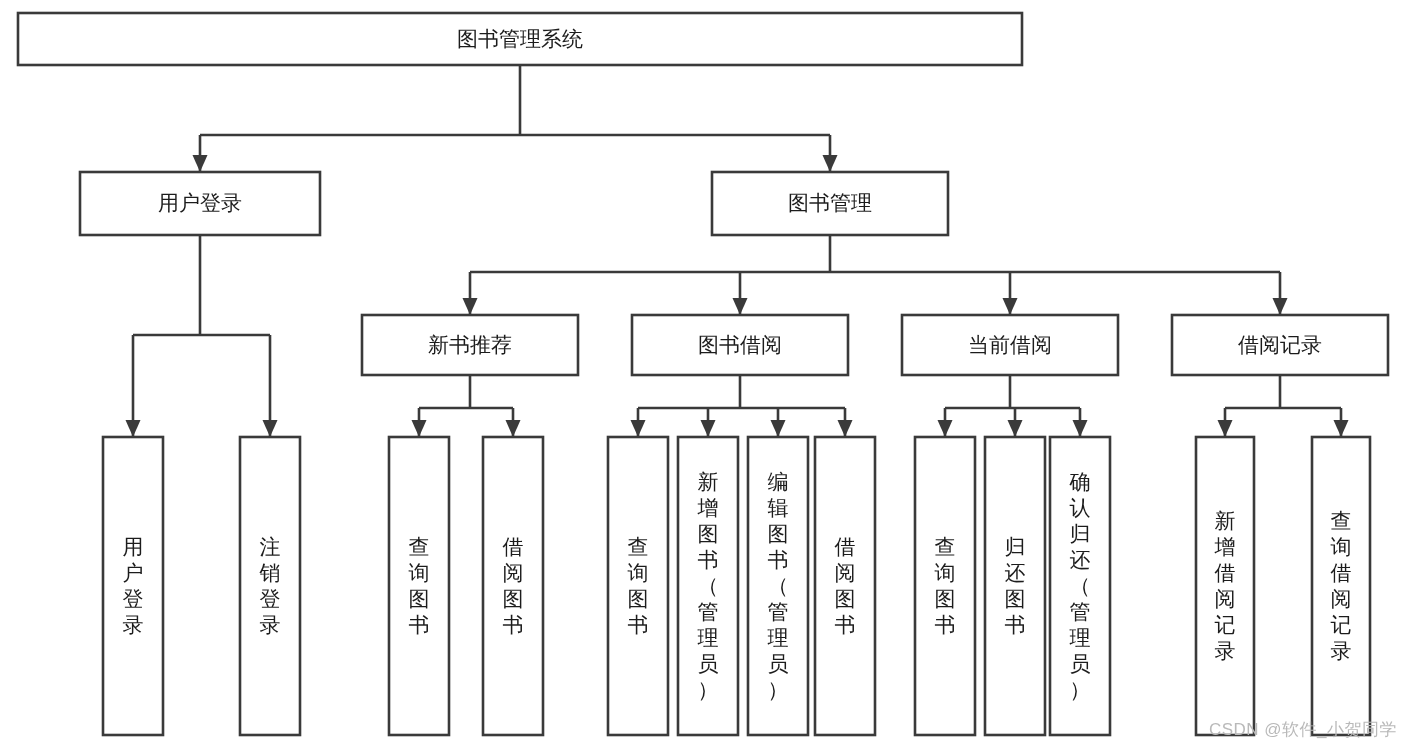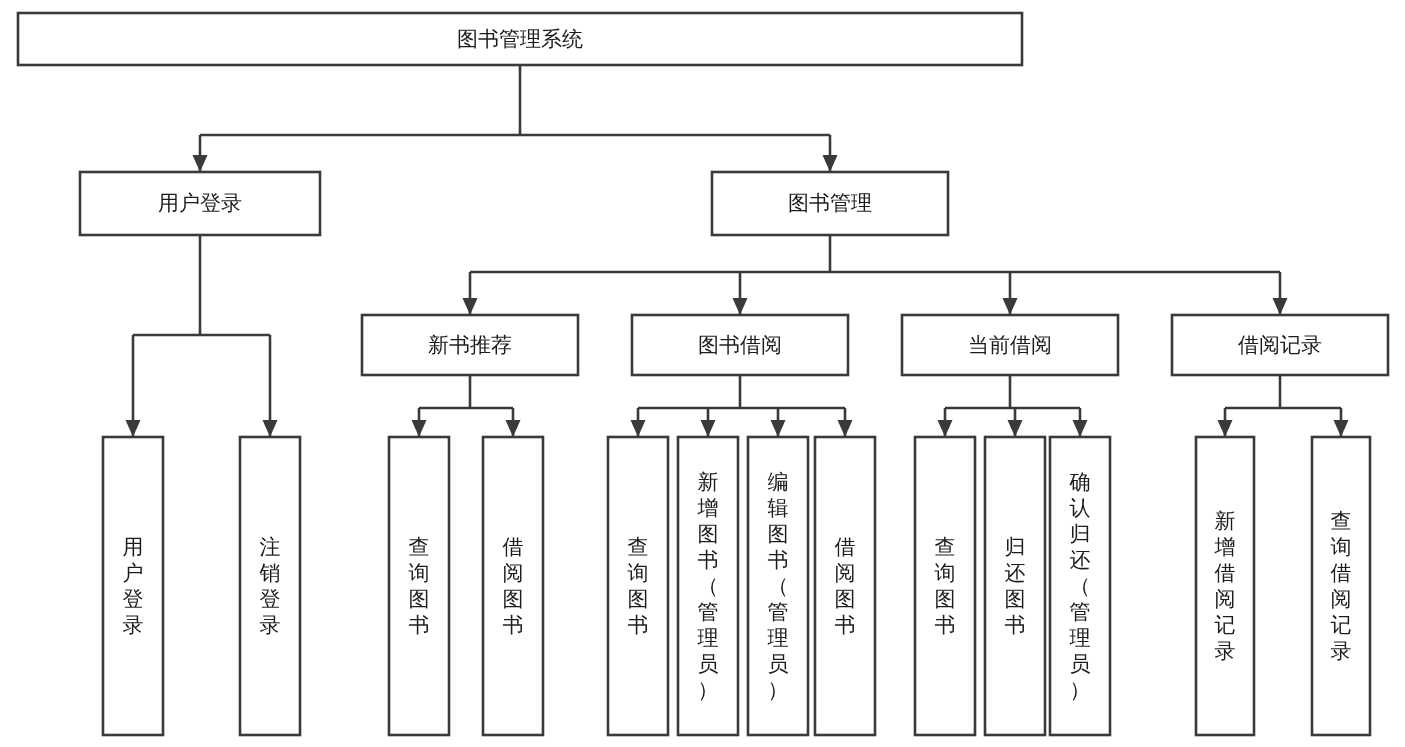--- a/index.html
+++ b/index.html
@@ -200,13 +200,14 @@
       </g>
       <g>
         <rect x="1196" y="437" width="58" height="298" class="node-box"></rect>
         <text x="1225" y="0" class="node-label-v"><tspan x="1225" y="528">新</tspan><tspan x="1225" y="554">增</tspan><tspan x="1225" y="580">借</tspan><tspan x="1225" y="606">阅</tspan><tspan x="1225" y="632">记</tspan><tspan x="1225" y="658">录</tspan></text>
       </g>
       <g>
         <rect x="1312" y="437" width="58" height="298" class="node-box"></rect>
         <text x="1341" y="0" class="node-label-v"><tspan x="1341" y="528">查</tspan><tspan x="1341" y="554">询</tspan><tspan x="1341" y="580">借</tspan><tspan x="1341" y="606">阅</tspan><tspan x="1341" y="632">记</tspan><tspan x="1341" y="658">录</tspan></text>
       </g>
     </svg>
+  <div class="watermark-text">CSDN @软件_小贺同学</div>
 </div>
 
 </body></html>

